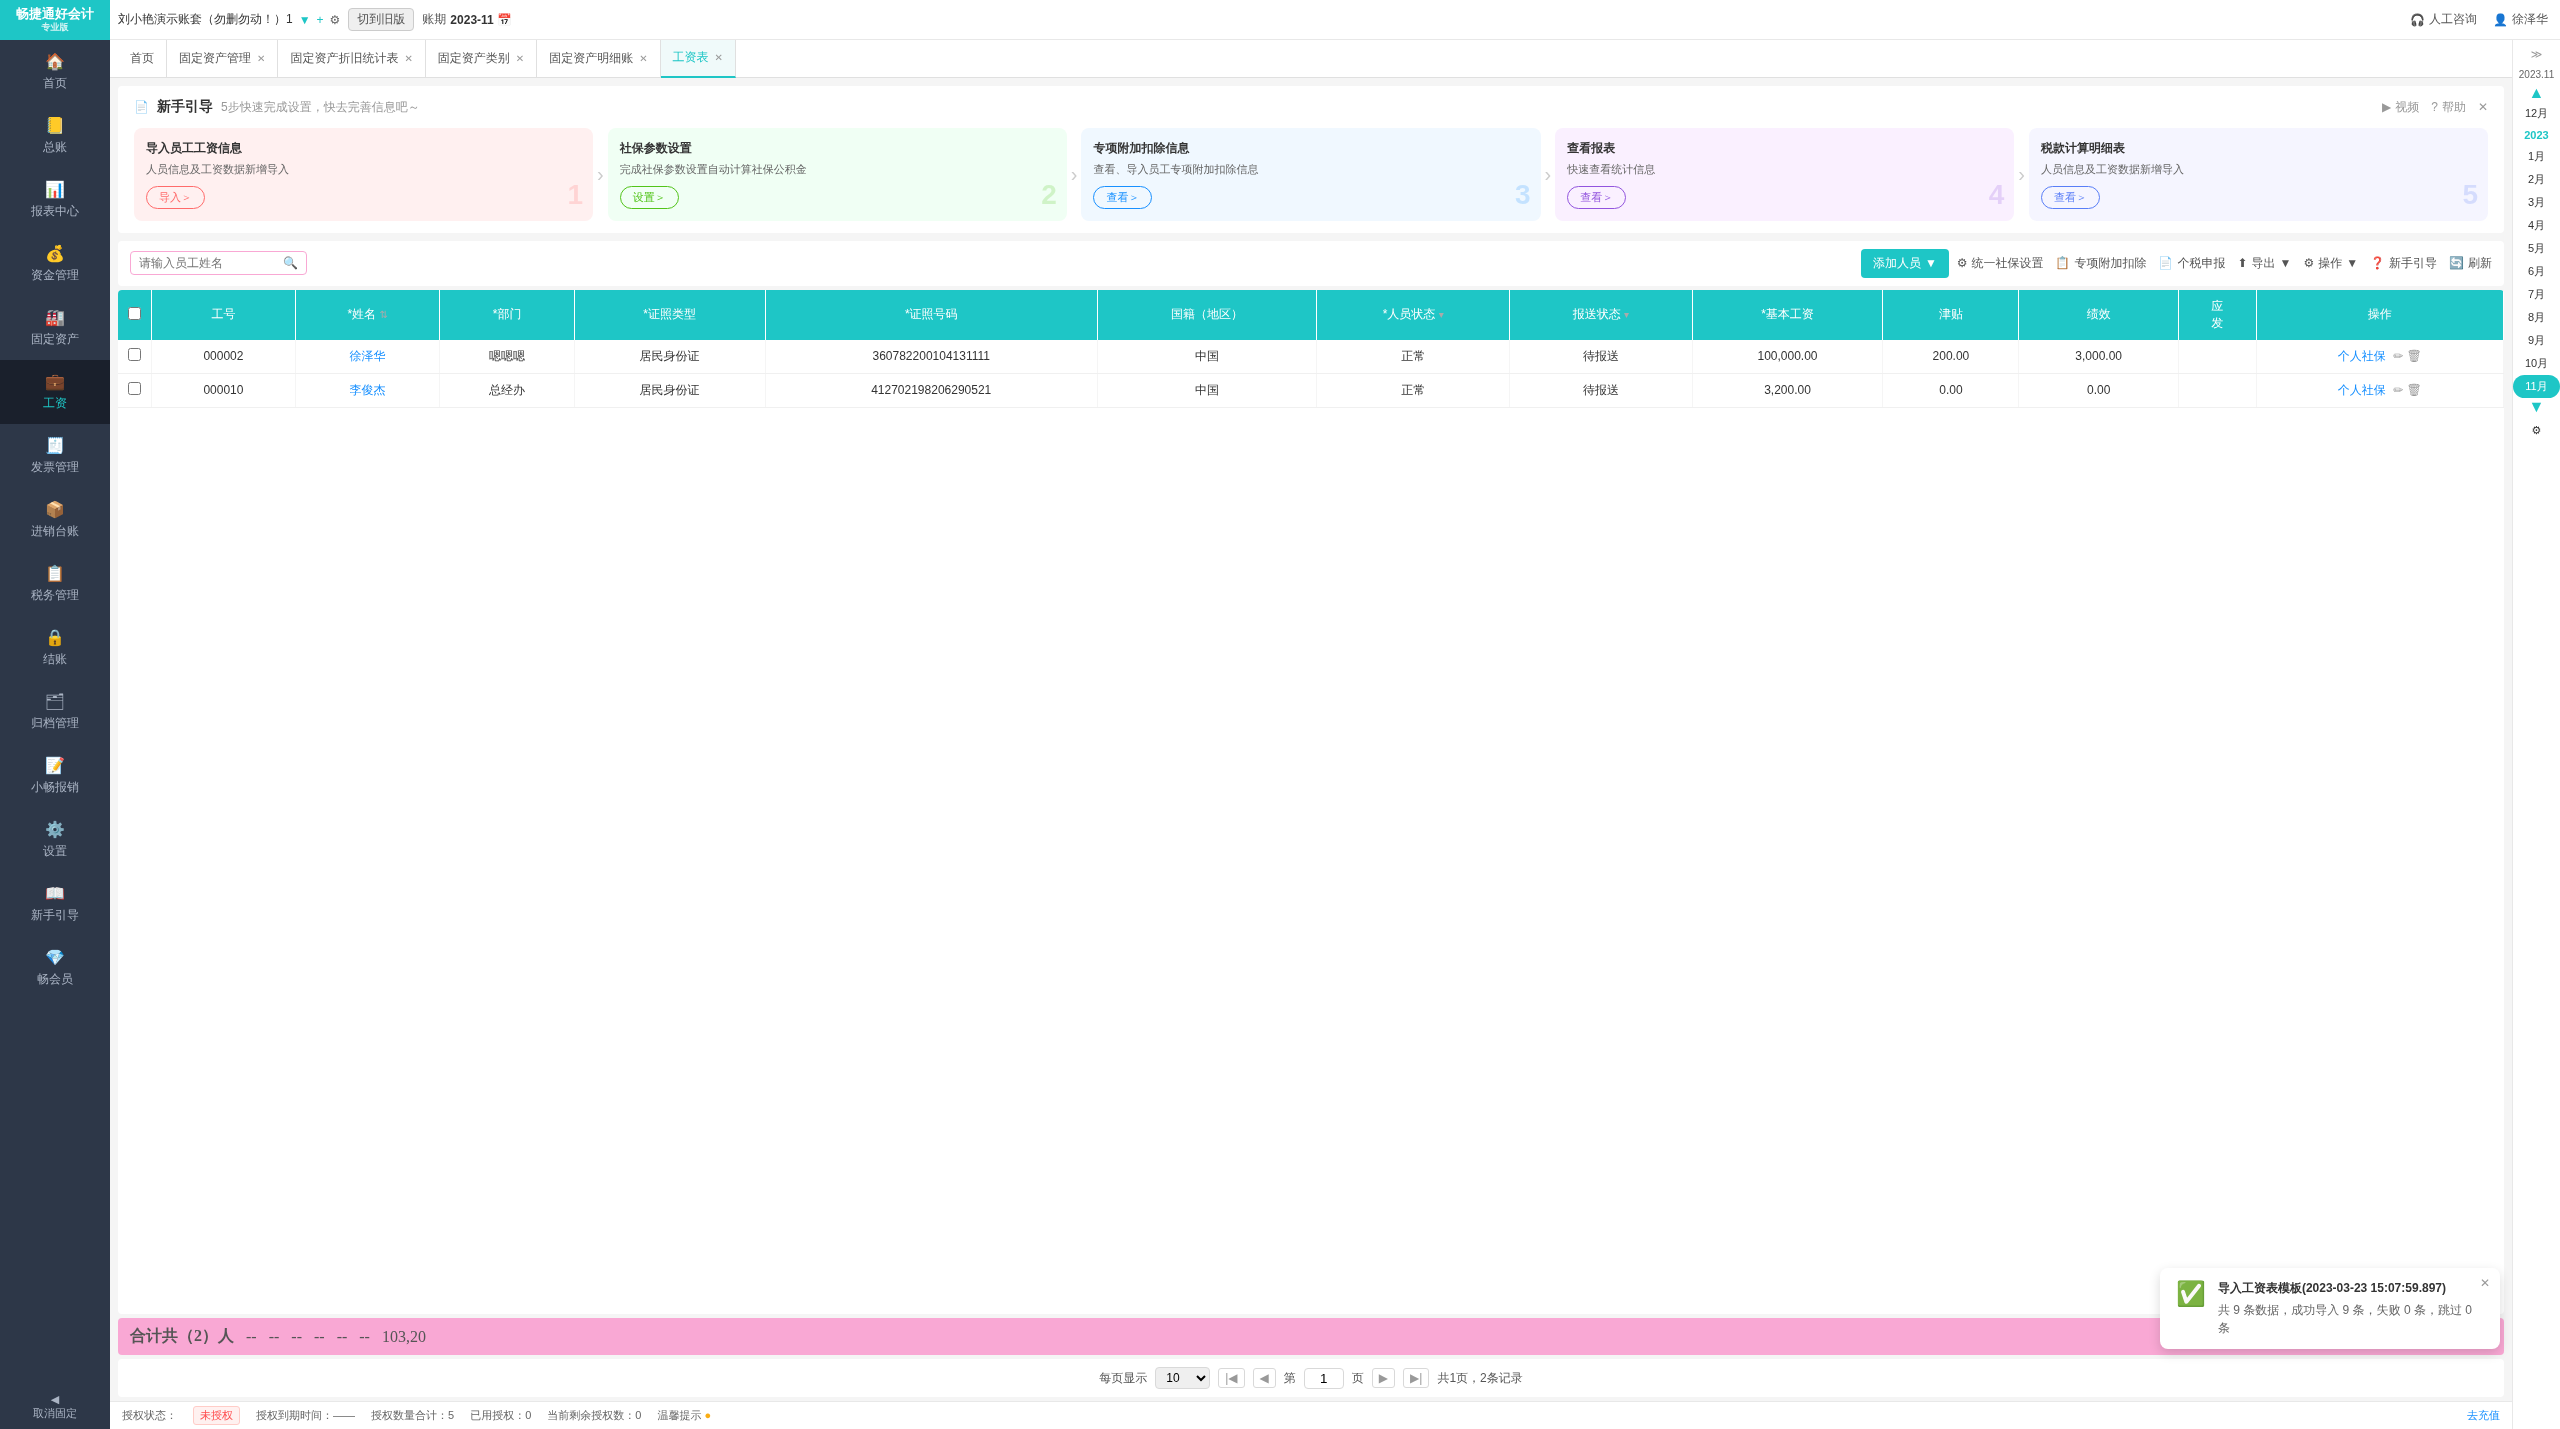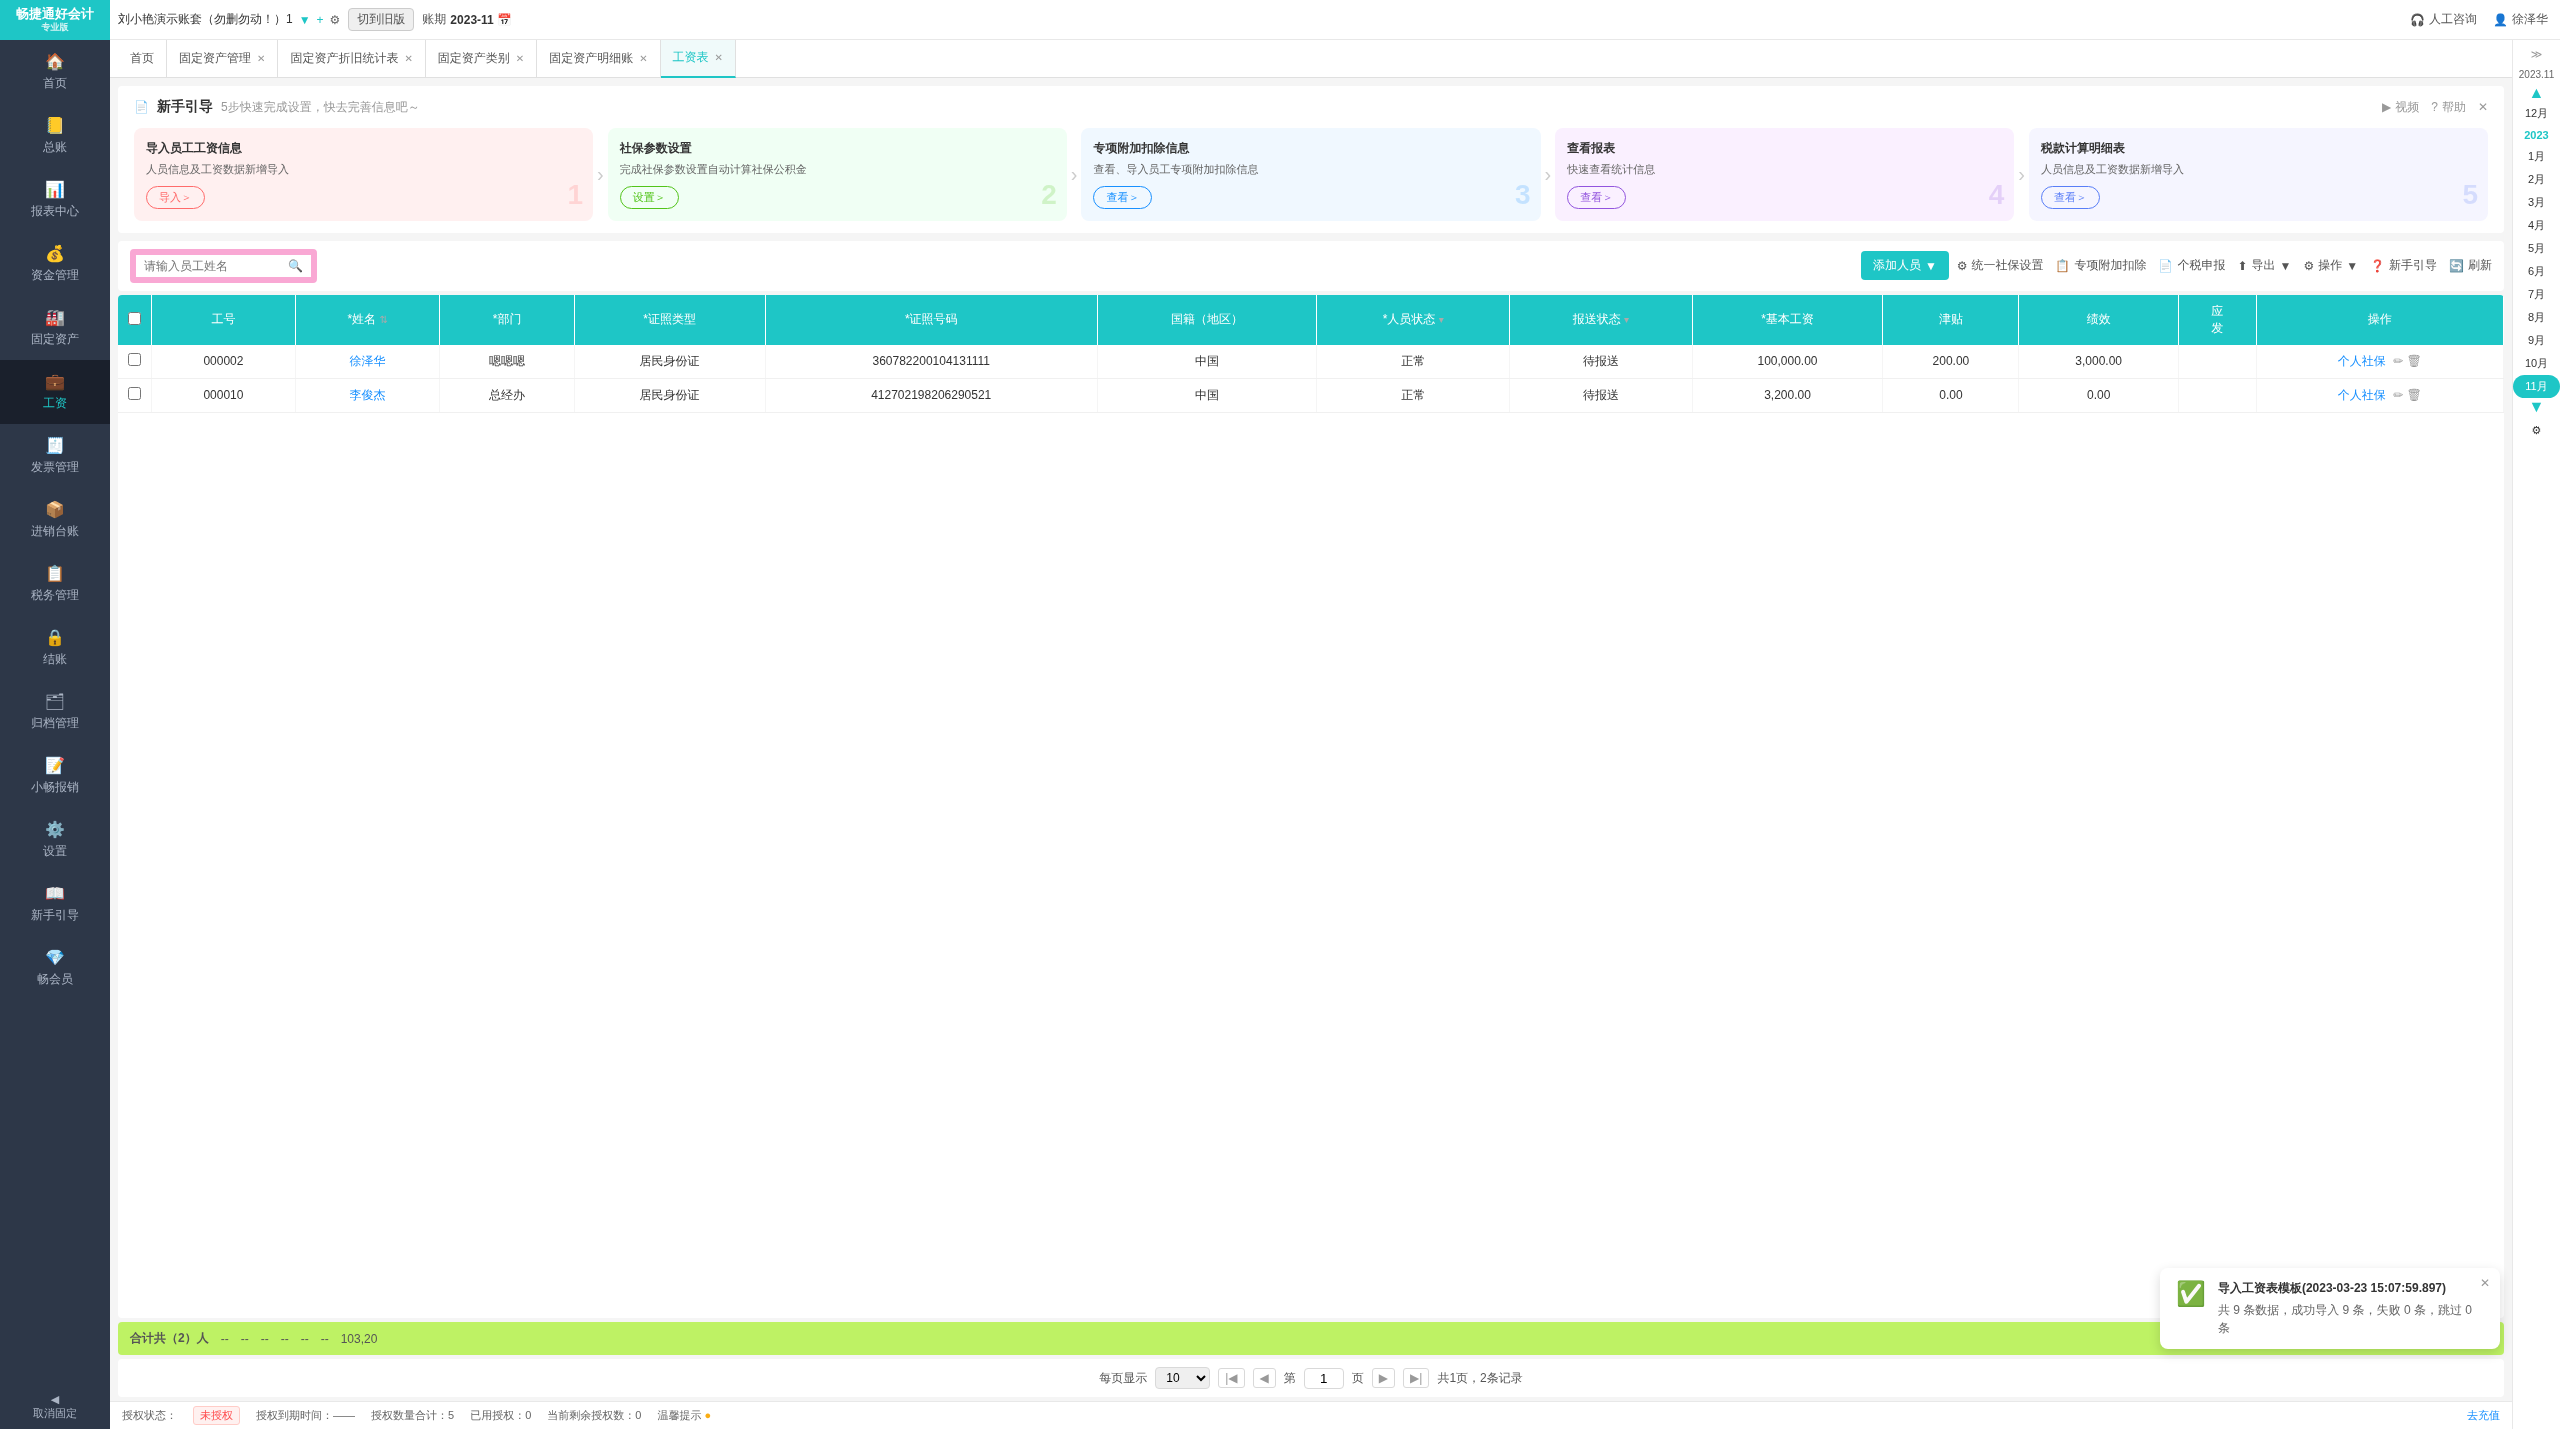--- a/index.html
+++ b/index.html
@@ -63,36 +63,36 @@
     .guide-btn { border-radius: 12px; padding: 3px 12px; font-size: 11px; cursor: pointer; display: inline-block; }
     .guide-btn-red { border: 1px solid #ff6b6b; color: #ff6b6b; background: transparent; }
     .guide-btn-green { border: 1px solid #52c41a; color: #52c41a; background: transparent; }
     .guide-btn-blue { border: 1px solid #1890ff; color: #1890ff; background: transparent; }
     .guide-btn-purple { border: 1px solid #9254de; color: #9254de; background: transparent; }
     .guide-btn-indigo { border: 1px solid #597ef7; color: #597ef7; background: transparent; }
     .guide-arrow { color: #ccc; font-size: 20px; padding: 0 4px; flex-shrink: 0; }
 
     
     .toolbar { background: #fff; margin: 0 8px 4px; border-radius: 4px; padding: 8px 12px; display: flex; align-items: center; gap: 8px; flex-shrink: 0; }
-    .toolbar-search { display: flex; align-items: center; border: 6px solid #f9a8d4; border-radius: 4px; padding: 4px 8px; gap: 4px; }
+    .toolbar-search { display: flex; align-items: center; border: 1px solid #f9a8d4; border-radius: 4px; padding: 4px 8px; gap: 4px; }
     .toolbar-search input { border: none; outline: none; font-size: 12px; width: 140px; }
     .add-people-btn { background: #1ec6c6; color: #fff; border: none; border-radius: 4px; padding: 6px 12px; cursor: pointer; font-size: 12px; display: flex; align-items: center; gap: 4px; margin-left: auto; }
     .toolbar-actions { display: flex; align-items: center; gap: 12px; font-size: 12px; color: #555; }
     .toolbar-action { display: flex; align-items: center; gap: 4px; cursor: pointer; white-space: nowrap; }
 
     
     .table-container { background: #fff; margin: 0 8px 4px; border-radius: 4px; overflow: auto; flex: 1; }
     .data-table { width: 100%; border-collapse: collapse; font-size: 12px; }
     .data-table th { background: #1ec6c6; color: #fff; padding: 8px 10px; text-align: center; white-space: nowrap; border-right: 1px solid rgba(255,255,255,0.2); font-weight: normal; position: sticky; top: 0; z-index: 2; }
     .data-table td { padding: 8px 10px; text-align: center; border-bottom: 1px solid #f0f0f0; border-right: 1px solid #f5f5f5; white-space: nowrap; }
     .link-text { color: #1890ff; cursor: pointer; }
     .checkbox-cell { width: 30px; }
 
     
-    .footer-bar { background: #bef264; margin: 0 8px 4px; border-radius: 4px; padding: 8px 12px; display: flex; align-items: center; gap: 12px; font-size: 12px; color: #555; flex-shrink: 0; }
+    .footer-bar { background: #f9a8d4; margin: 0 8px 4px; border-radius: 4px; padding: 8px 12px; display: flex; align-items: center; gap: 12px; font-size: 16px; color: #555; flex-shrink: 0; font-family: Liberation Serif, serif; }
     .footer-bar-total { font-weight: bold; }
 
     
     .pagination { background: #fff; margin: 0 8px 4px; border-radius: 4px; padding: 8px 12px; display: flex; align-items: center; justify-content: center; gap: 8px; font-size: 12px; color: #555; flex-shrink: 0; }
     .page-size-select { border: 1px solid #d9d9d9; border-radius: 4px; padding: 2px 6px; }
     .page-input { border: 1px solid #d9d9d9; border-radius: 4px; padding: 2px 6px; width: 40px; text-align: center; }
 
     
     .status-bar { background: #fff; border-top: 1px solid #e8e8e8; padding: 4px 12px; display: flex; align-items: center; gap: 16px; font-size: 11px; color: #666; flex-shrink: 0; }
     .status-unauthorized { color: #ff4d4f; background: #fff1f0; border: 1px solid #ffccc7; border-radius: 3px; padding: 1px 6px; }

